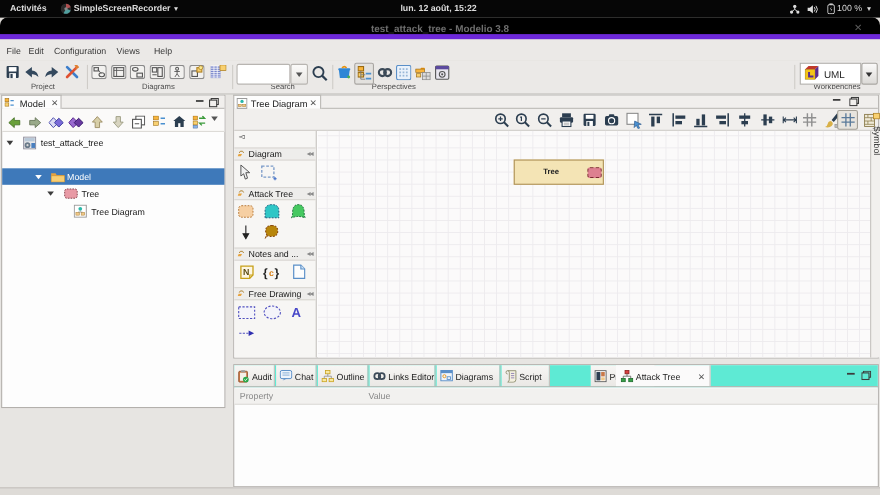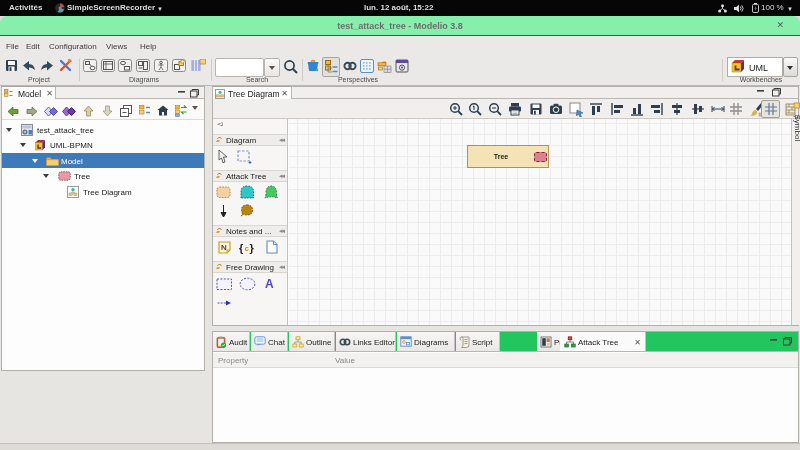--- a/index.html
+++ b/index.html
@@ -3,21 +3,21 @@
 <meta charset="utf-8">
 <style>
   * { margin:0; padding:0; box-sizing:border-box; }
   html,body { width:800px; height:450px; overflow:hidden; background:#dedbd7; }
   body { font-family:"Liberation Sans", sans-serif; position:relative; }
   .abs { position:absolute; }
 
   #gnomebar { left:0; top:0; width:800px; height:16px; background:#060606; color:#dcdcdc; font-size:8px; }
   #gnomebar .itm { position:absolute; top:3px; line-height:10px; }
 
-  #titlebar { left:0; top:16px; width:800px; height:20px; background:#86efac; border-radius:7px 7px 0 0; border-bottom:1px solid #6d28d9; }
+  #titlebar { left:0; top:16px; width:800px; height:20px; background:#000000; border-radius:7px 7px 0 0; border-bottom:5px solid #6d28d9; }
   #titlebar .title { position:absolute; top:5px; width:100%; text-align:center; font-size:9px; font-weight:bold; color:#6e6e6e; }
   #titlebar .close { position:absolute; top:4px; right:16px; font-size:9px; color:#5c5c5c; }
 
   #menubar { left:0; top:36px; width:800px; height:19px; background:#ebe9e7;text-align:center; }
   #menubar span { position:absolute; top:6px; font-size:8px; color:#3a3a3a; }
 
   #toolbar { left:0; top:55px; width:800px; height:31px; background:#ebe9e7; border-bottom:1px solid #bcb9b5; }
   .glabel { position:absolute; top:21px; font-size:7px; color:#4a4a4a; text-align:center; }
   .tsep { position:absolute; top:4px; height:22px; width:1px; background:#cfccc8; }
   .ti { position:absolute; top:4px; }
@@ -312,30 +312,20 @@
       <div class="exp expd" style="left:4px;"></div>
       <svg style="position:absolute;left:19px;top:2px;" width="12" height="12">
           <rect x="0.5" y="0.5" width="11" height="11" fill="#e8e8ea" stroke="#8a8a9a"></rect>
           <rect x="1.5" y="1.5" width="9" height="3" fill="#b8c8d8"></rect>
           <circle cx="4" cy="8" r="2.6" fill="#6a7a8a"></circle>
           <circle cx="4" cy="8" r="1" fill="#d8d8d8"></circle>
           <rect x="7.5" y="6" width="3.5" height="4.5" fill="#4a80c0"></rect>
         </svg>
       <span class="lbl" style="left:35px;">test_attack_tree</span>
     </div>
-    <div class="trow" style="top:16.4px;">
-      <div class="exp expd" style="left:18px;"></div>
-      <svg style="position:absolute;left:33px;top:2px;" width="12" height="13">
-          <rect x="0.5" y="3.5" width="7" height="7.5" fill="#f5c518" stroke="#a88a00" stroke-width="0.5"></rect>
-          <path d="M0.5 3.5 l2.5 -2.5 h7 l-2.5 2.5 Z" fill="#a83232"></path>
-          <path d="M7.5 11 l2.5 -2.5 V1 l-2.5 2.5 Z" fill="#5b2c8d"></path>
-          <path d="M3 5.5 v3.5 h3.2" fill="none" stroke="#5b2c8d" stroke-width="1.5"></path>
-        </svg>
-      <span class="lbl" style="left:48px;">UML-BPMN</span>
-    </div>
     <div class="trow" style="top:31.8px;background:#3e79ba;color:#fff;">
       <div class="exp expd" style="left:30px;border-top-color:#fff;"></div>
       <svg style="position:absolute;left:44px;top:2px;" width="13" height="11">
           <path d="M0.5 2.5 h4 l1 1.5 h7 v6.5 h-12 Z" fill="#e8a33d"></path>
           <rect x="0.5" y="4.8" width="12.2" height="5.7" fill="#f7ce73" stroke="#c8913a" stroke-width="0.6"></rect>
         </svg>
       <span class="lbl" style="left:59px;">Model</span>
     </div>
     <div class="trow" style="top:47.2px;">
       <div class="exp expd" style="left:41px;"></div>
@@ -595,21 +585,21 @@
   <svg class="abs" style="right:33px;top:2px;" width="8" height="5">
       <rect x="0" y="1" width="7" height="1.6" fill="#3c3c3c"></rect>
     </svg>
   <svg class="abs" style="right:17px;top:1px;" width="9" height="9">
       <rect x="0.5" y="2" width="6.5" height="6" fill="none" stroke="#3c3c3c"></rect>
       <path d="M2 2 V0.5 H8.5 V6 H7" fill="none" stroke="#3c3c3c"></path>
     </svg>
 </div>
 
 <div class="panel" id="bottompanel" style="left:212px; top:331px; width:587px; height:112px;">
-  <div style="position:absolute;left:0;top:0;width:100%;height:20px;background:#22c55e;border-bottom:1px solid #b9b6b2;" id="btabs">
+  <div style="position:absolute;left:0;top:0;width:100%;height:20px;background:#5eead4;border-bottom:1px solid #b9b6b2;" id="btabs">
     <div class="btab" style="left:0;width:37px;">
       <svg style="left:3px;" width="11" height="12">
           <rect x="1" y="1.5" width="8" height="10" rx="1" fill="#c87848" stroke="#8a4a20" stroke-width="0.7"></rect>
           <rect x="2.2" y="2.8" width="5.6" height="7.4" fill="#f4f0e8"></rect>
           <rect x="3" y="0.5" width="4" height="2" rx="0.8" fill="#999"></rect>
           <circle cx="7.5" cy="9" r="2.6" fill="#2aa84a"></circle>
           <path d="M6.2 9 l1 1 l1.6 -2" stroke="#fff" stroke-width="0.8" fill="none"></path>
         </svg>
       <span class="tx" style="left:16px;">Audit</span>
     </div>

